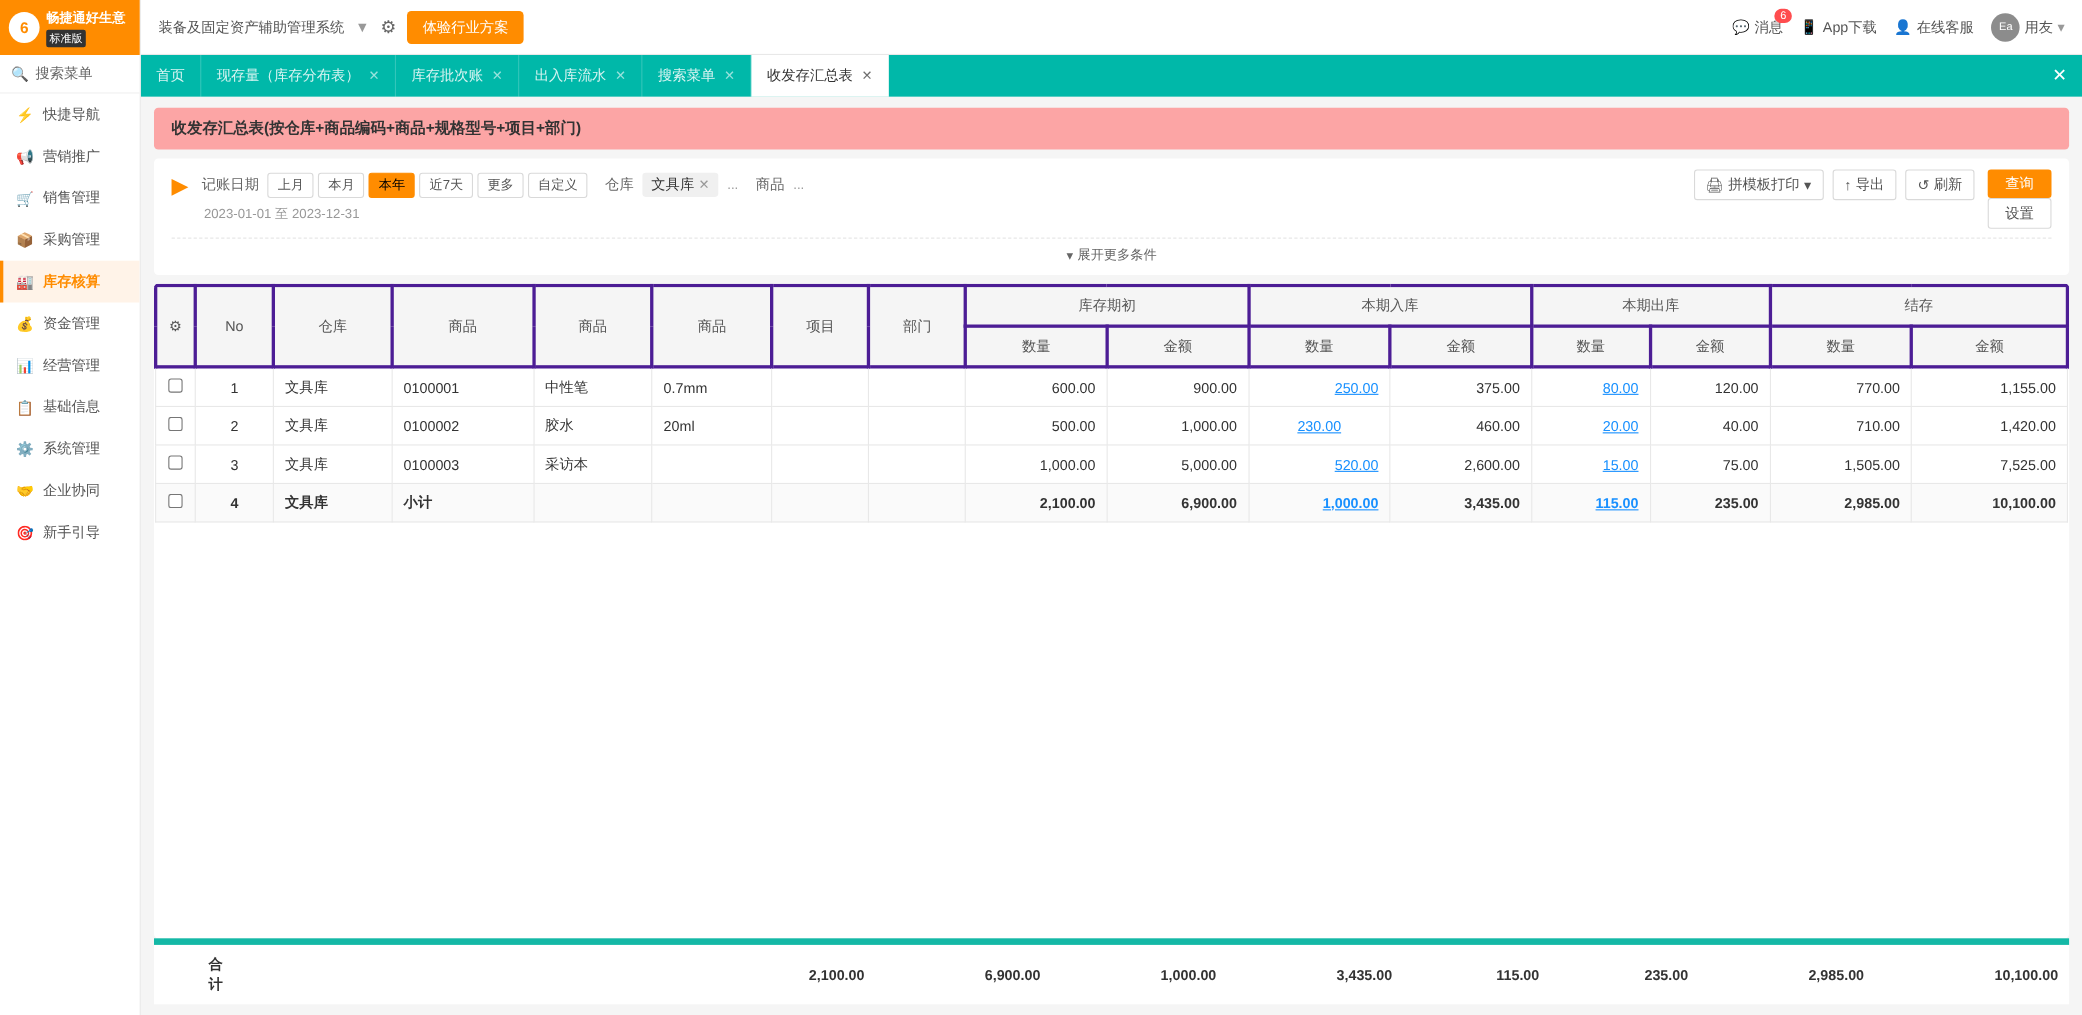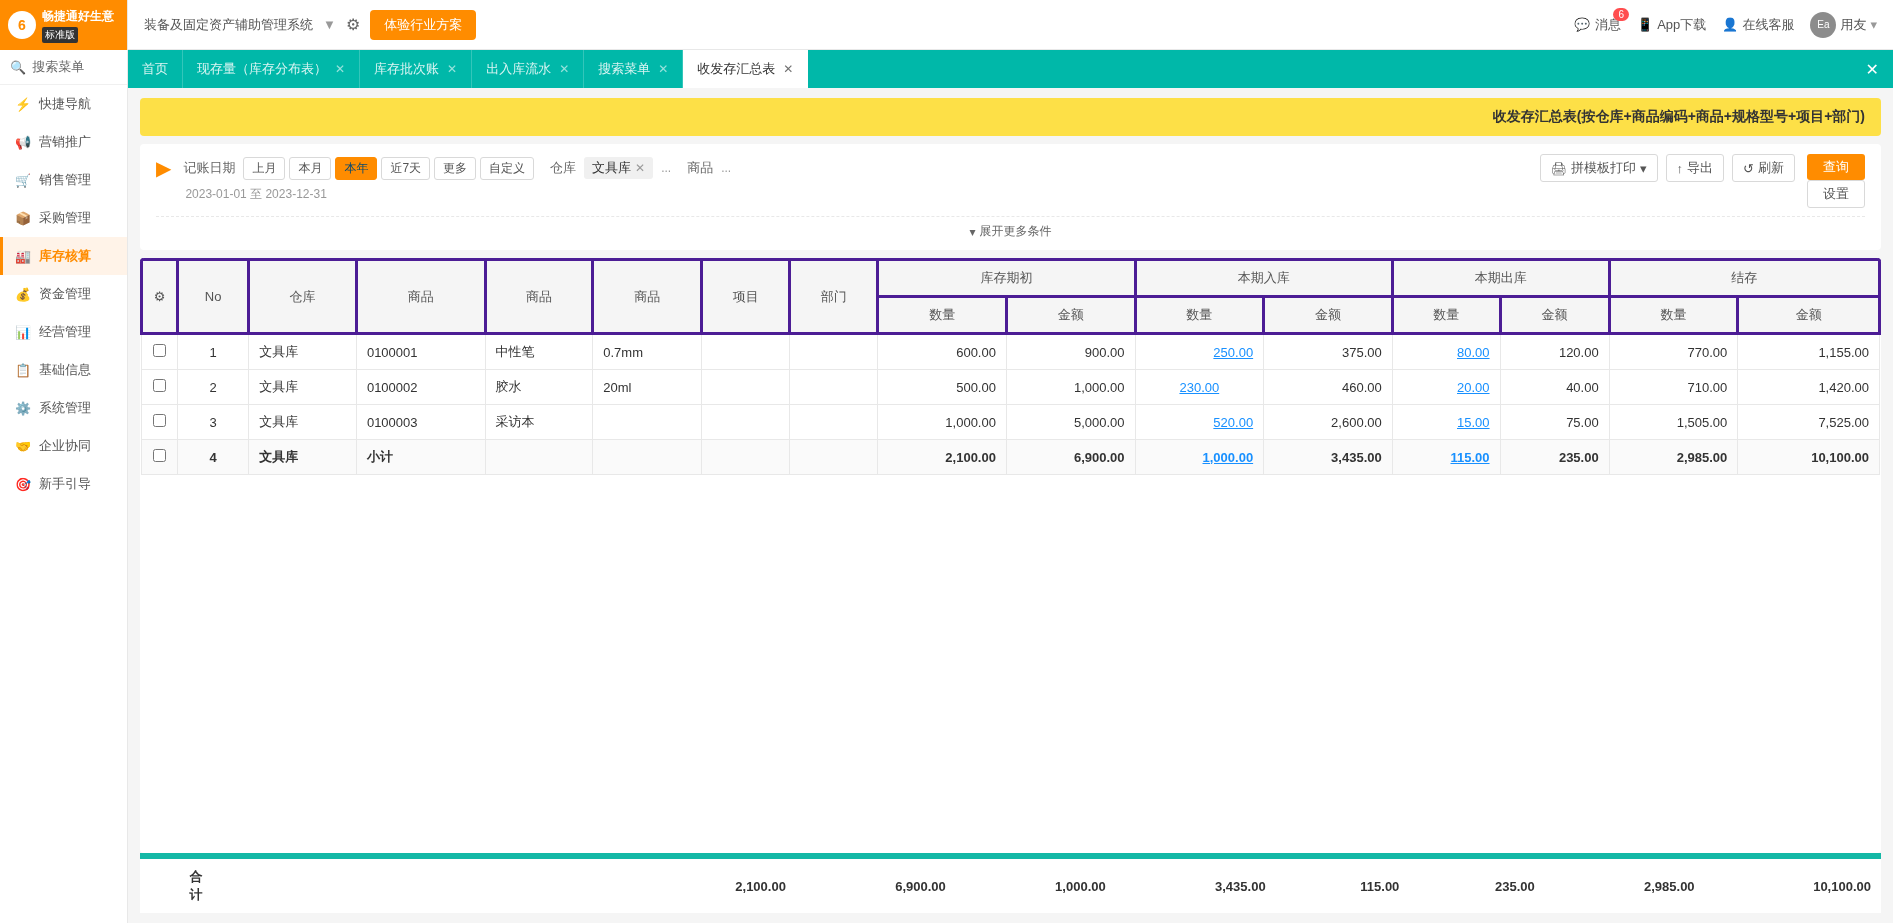--- a/index.html
+++ b/index.html
@@ -32,21 +32,21 @@
     .badge { background: #ff4d4f; color: #fff; border-radius: 10px; font-size: 10px; padding: 1px 5px; position: absolute; top: -8px; right: -8px; }
 
     
     .tab-bar { background: #00b8a9; display: flex; align-items: center; padding: 0 0 0 0; flex-shrink: 0; height: 38px; }
     .tab-item { display: flex; align-items: center; gap: 6px; padding: 0 14px; height: 38px; cursor: pointer; color: rgba(255,255,255,0.85); font-size: 13px; border-right: 1px solid rgba(255,255,255,0.2); white-space: nowrap; }
     .tab-item.active { background: #fff; color: #333; }
     .tab-close { font-size: 12px; color: inherit; opacity: 0.7; margin-left: 2px; }
     .tab-bar-close { margin-left: auto; color: #fff; padding: 0 14px; cursor: pointer; font-size: 16px; height: 38px; display: flex; align-items: center; }
     .page-title { font-size: 15px; font-weight: bold; color: #333; margin-bottom: 0; }
     .date-btn { padding: 2px 8px; border: 1px solid #d9d9d9; border-radius: 3px; cursor: pointer; background: #fff; color: #555; font-size: 12px; }
-    .date-btn.active { background: #ff8c00; color: #0c4a6e; border-color: #ff8c00; }
+    .date-btn.active { background: #ff8c00; color: #000000; border-color: #ff8c00; }
     .warehouse-tag { display: flex; align-items: center; gap: 4px; background: #f0f0f0; border-radius: 3px; padding: 2px 8px; font-size: 13px; }
     .tag-close { cursor: pointer; color: #999; font-size: 12px; }
     .more-btn { color: #999; cursor: pointer; font-size: 12px; }
     .print-btn { border: 1px solid #d9d9d9; background: #fff; color: #555; padding: 4px 10px; border-radius: 3px; cursor: pointer; font-size: 13px; display: flex; align-items: center; gap: 4px; }
     .export-btn { border: 1px solid #d9d9d9; background: #fff; color: #555; padding: 4px 10px; border-radius: 3px; cursor: pointer; font-size: 13px; display: flex; align-items: center; gap: 4px; }
     .refresh-btn { border: 1px solid #d9d9d9; background: #fff; color: #555; padding: 4px 10px; border-radius: 3px; cursor: pointer; font-size: 13px; display: flex; align-items: center; gap: 4px; }
     .query-btn { background: #ff8c00; color: #fff; border: none; padding: 4px 16px; border-radius: 3px; cursor: pointer; font-size: 13px; }
     .settings-small-btn { border: 1px solid #d9d9d9; background: #fff; color: #555; padding: 4px 10px; border-radius: 3px; cursor: pointer; font-size: 13px; }
     .expand-btn { color: #666; cursor: pointer; font-size: 12px; display: inline-flex; align-items: center; gap: 4px; }
     .data-table { width: 100%; border-collapse: collapse; font-size: 13px; }
@@ -185,21 +185,21 @@
       </div>
       <div class="tab-item active">
         <span>收发存汇总表</span>
         <span class="tab-close" style="color:#333;">✕</span>
       </div>
       <span class="tab-bar-close">✕</span>
     </div>
 
     <div style="flex:1; display:flex; flex-direction:column; overflow:hidden; background:#f5f5f5; padding: 10px 12px;">
 
-      <div style="background:#fde047; padding:10px 16px; margin-bottom:8px; border-radius:4px; display:flex; align-items:center; justify-content:flex-end;">
+      <div style="background:#fca5a5; padding:10px 16px; margin-bottom:8px; border-radius:4px; display:flex; align-items:center; justify-content:flex-start;">
         <h2 class="page-title" style="font-size:14px;font-weight:bold;">收发存汇总表(按仓库+商品编码+商品+规格型号+项目+部门)</h2>
       </div>
 
       <div style="background:#fff; padding:10px 16px; margin-bottom:8px; border-radius:4px;">
         <div style="display:flex; align-items:flex-start; gap:12px;">
 
           <div style="color:#ff8c00; font-size:20px; cursor:pointer; padding-top:2px;">▶</div>
 
           <div style="flex:1;">
             <div style="display:flex; align-items:center; gap:16px; flex-wrap:wrap;">

